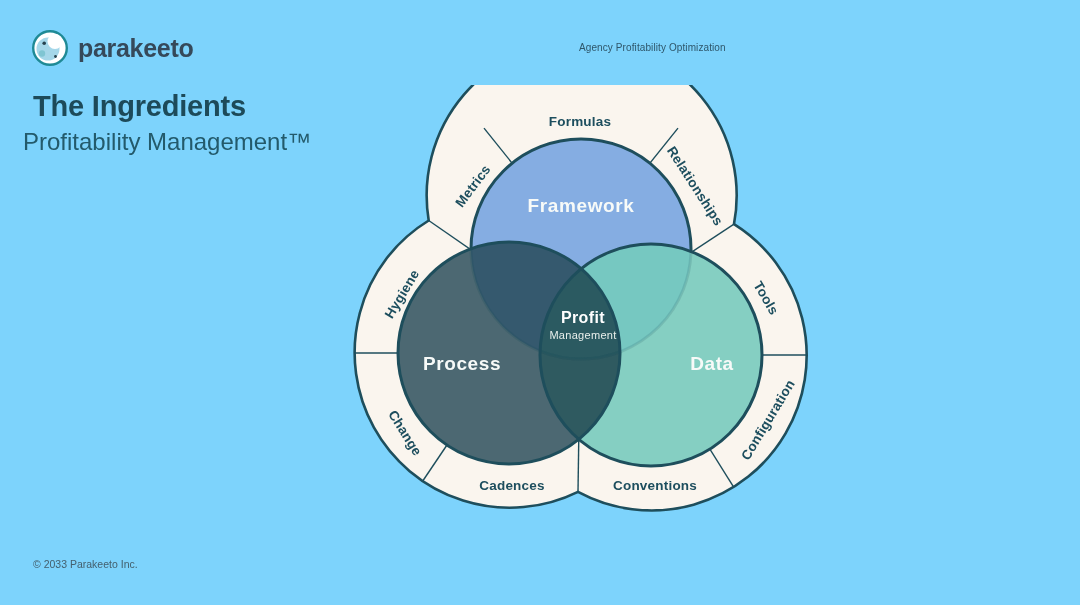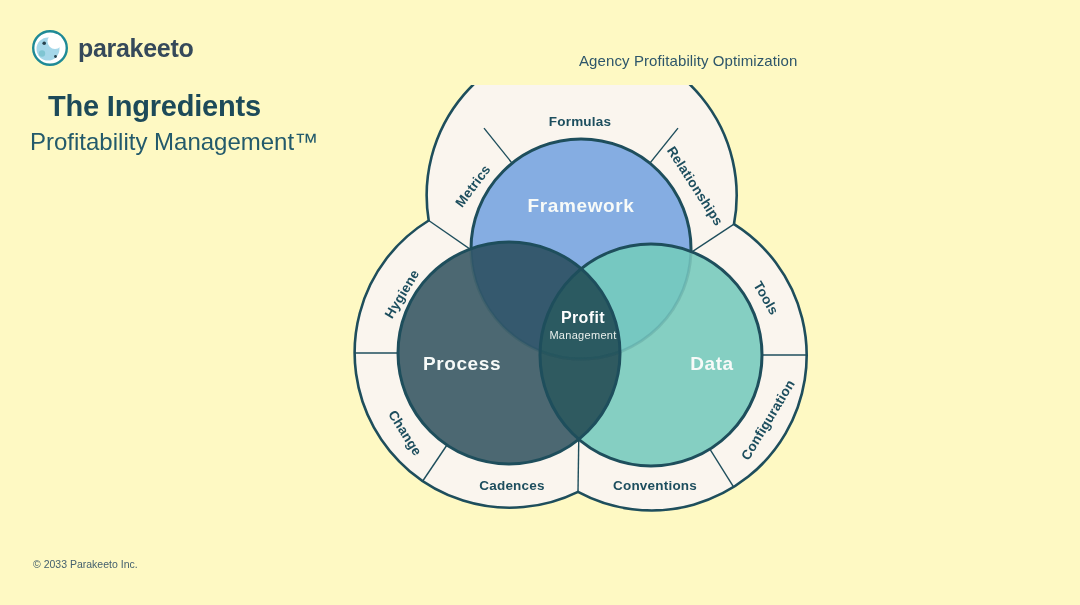--- a/index.html
+++ b/index.html
@@ -3,30 +3,30 @@
 <meta charset="utf-8">
 <style>
   html,body{margin:0;padding:0;}
   body{
     width:1080px;height:605px;
     background:#faf5ee;
     font-family:"Liberation Sans", sans-serif;
     color:#1d4e5e;
     overflow:hidden;
   }
-  .canvas{position:relative;width:1080px;height:605px;background:#fef9c3;}
+  .canvas{position:relative;width:1080px;height:605px;background:#7dd3fc;}
 
   
   .logo{position:absolute;left:31px;top:29px;display:flex;align-items:center;gap:9px;}
   .logo-text{font-size:25px;font-weight:bold;color:#35495a;letter-spacing:-0.3px;}
-  .tagline{position:absolute;left:579px;top:52px;font-size:15px;color:#2e566a;letter-spacing:0.1px;}
+  .tagline{position:absolute;left:579px;top:42px;font-size:10px;color:#2e566a;letter-spacing:0.1px;}
 
   
-  .heading{position:absolute;left:48px;top:90px;font-size:29px;font-weight:bold;color:#1d4a59;letter-spacing:-0.2px;}
-  .subheading{position:absolute;left:30px;top:128px;font-size:24px;font-weight:400;color:#235a6b;}
+  .heading{position:absolute;left:33px;top:90px;font-size:29px;font-weight:bold;color:#1d4a59;letter-spacing:-0.2px;}
+  .subheading{position:absolute;left:23px;top:128px;font-size:24px;font-weight:400;color:#235a6b;}
 
   
   .copyright{position:absolute;left:33px;top:558px;font-size:10.5px;color:#44606e;}
 
   
   .venn{position:absolute;left:350px;top:85px;width:470px;height:430px;}
   .ring-outline{fill:#faf5ee;stroke:#1e4e5c;stroke-width:2.6;}
   .divider{stroke:#1e4e5c;stroke-width:1.4;}
   .circle-stroke{fill:none;stroke:#1e4e5c;stroke-width:3;}
   .circle-stroke.faint-p{opacity:0.24;}

